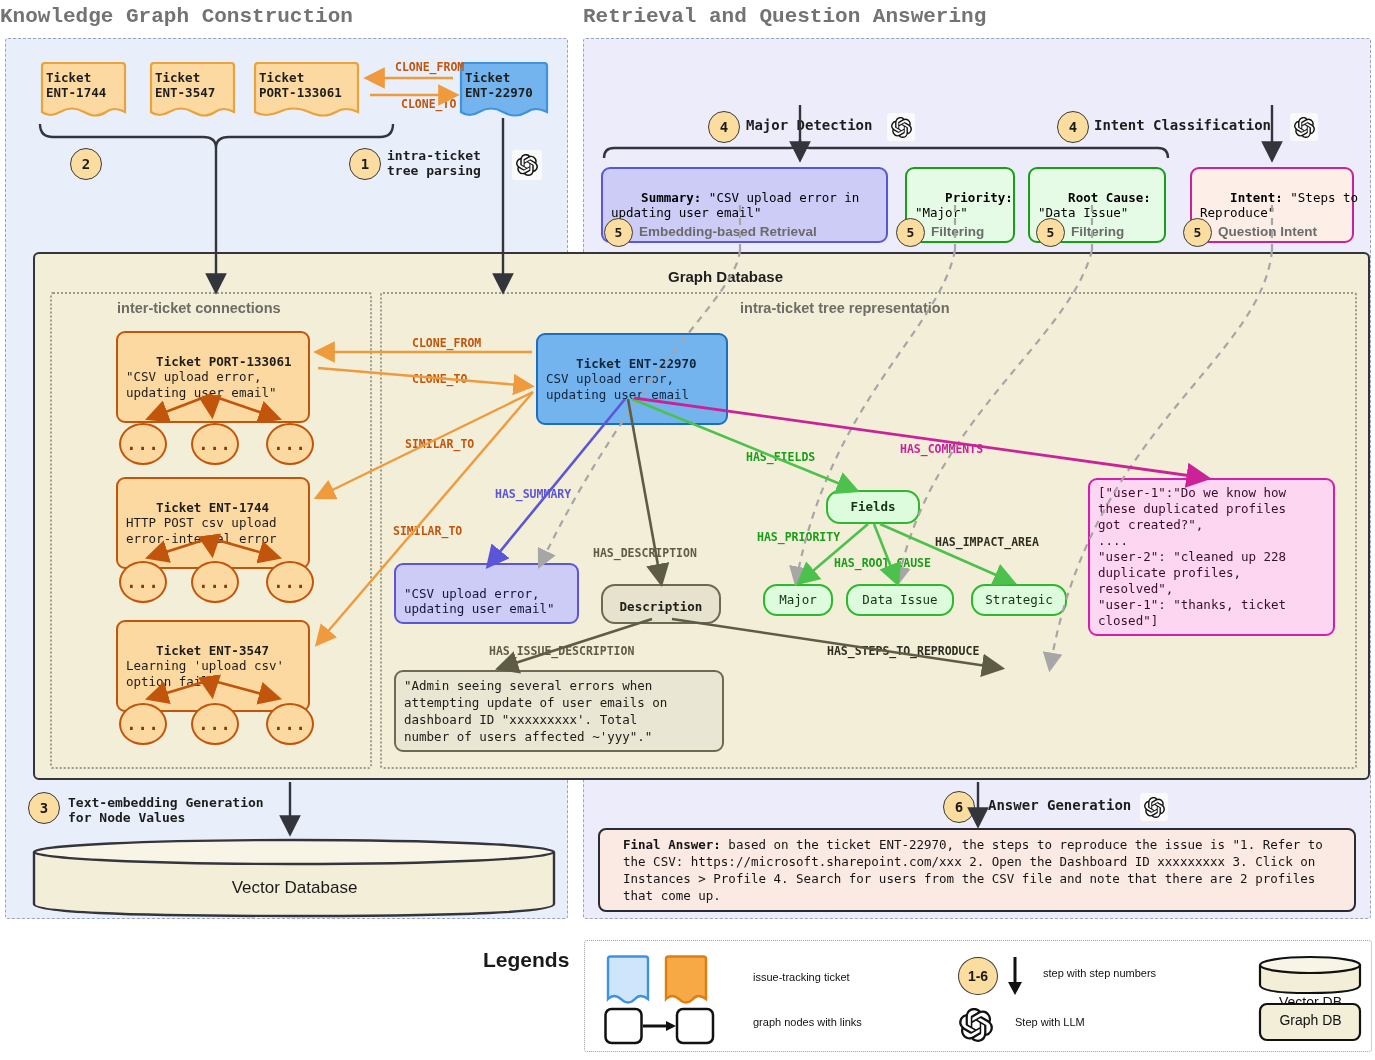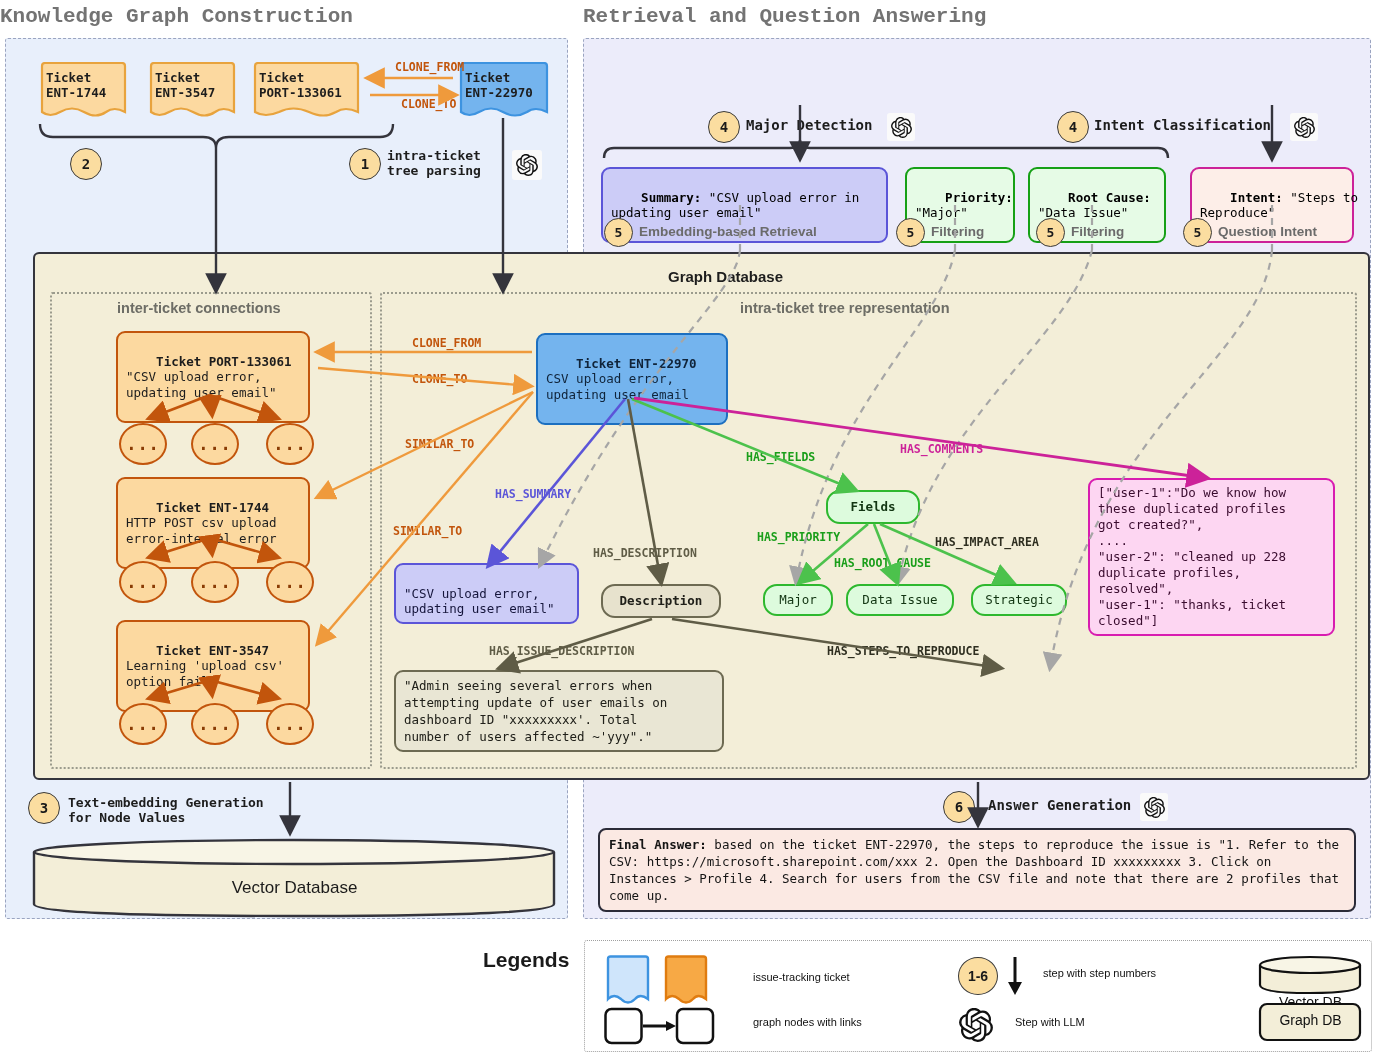--- a/index.html
+++ b/index.html
@@ -33,21 +33,21 @@
   .n-purple{background:#ccccf7;border:2px solid #5b55d8;color:#16163c;}
   .n-green{background:#ddfbdd;border:2px solid #2eb82e;color:#123512;}
   .n-pink{background:#fdd6f2;border:2px solid #d81cb0;color:#3a0c2f;}
   .n-khaki{background:#e7e2cd;border:2px solid #6d6a52;color:#20201a;}
   .n-gray{background:#e9e6d4;border:2px solid #6d6a52;color:#20201a;}
 
   
   .qbox{background:#e9effb;border:2.5px solid #2b2b38;border-radius:8px;
         padding:6px 9px;font-size:12.5px;line-height:17px;color:#151515;}
   .abox{background:#fbe9e3;border:2.5px solid #2b2b38;border-radius:8px;
-        padding:6px 9px;font-size:12.5px;line-height:17px;color:#151515;}
+        padding:6px 23px;font-size:12.5px;line-height:17px;color:#151515;}
   .sum-box{background:#ccccf7;border:2px solid #5b55d8;}
   .pri-box{background:#e6fbe6;border:2px solid #16a016;}
   .int-box{background:#fdeee8;border:2px solid #cc2299;}
 
   
   .gdb{background:#f3eed8;border:2px solid #34343c;border-radius:6px;}
   .gdb-title{position:absolute;font-size:15px;font-weight:bold;color:#1d1d1d;}
   .sub-dashed{border:2px dotted #9b9b8d;border-radius:3px;position:absolute;}
   .sub-title{position:absolute;font-size:14.5px;font-weight:bold;color:#6d6d66;}
 
@@ -238,21 +238,21 @@
   <div class="node n-blue mono" style="left:536px;top:333px;width:192px;">
     <b>Ticket ENT-22970</b>
 <span>CSV upload error,
 updating user email</span>
   </div>
 
   <div class="node n-purple mono" style="left:394px;top:563px;width:185px;">
 <span>"CSV upload error,
 updating user email"</span></div>
 
-  <div class="node n-khaki mono" style="left:601px;top:584px;width:120px;border-radius:14px;text-align:center;font-weight:bold;padding-top:7px;padding-bottom:7px;">Description</div>
+  <div class="node n-khaki mono" style="left:601px;top:584px;width:120px;border-radius:14px;text-align:center;font-weight:bold;padding-top:13px;padding-bottom:7px;">Description</div>
 
   <div class="node n-green mono" style="left:826px;top:490px;width:94px;border-radius:14px;text-align:center;font-weight:bold;padding-top:7px;padding-bottom:7px;">Fields</div>
 
   <div class="node n-green mono" style="left:763px;top:584px;width:70px;border-radius:14px;text-align:center;padding-top:6px;padding-bottom:6px;">Major</div>
   <div class="node n-green mono" style="left:846px;top:584px;width:108px;border-radius:14px;text-align:center;padding-top:6px;padding-bottom:6px;">Data Issue</div>
   <div class="node n-green mono" style="left:971px;top:584px;width:96px;border-radius:14px;text-align:center;padding-top:6px;padding-bottom:6px;">Strategic</div>
 
   <div class="node n-pink mono" style="left:1088px;top:478px;width:247px;line-height:16px;">["user-1":"Do we know how
 these duplicated profiles
 got created?",

